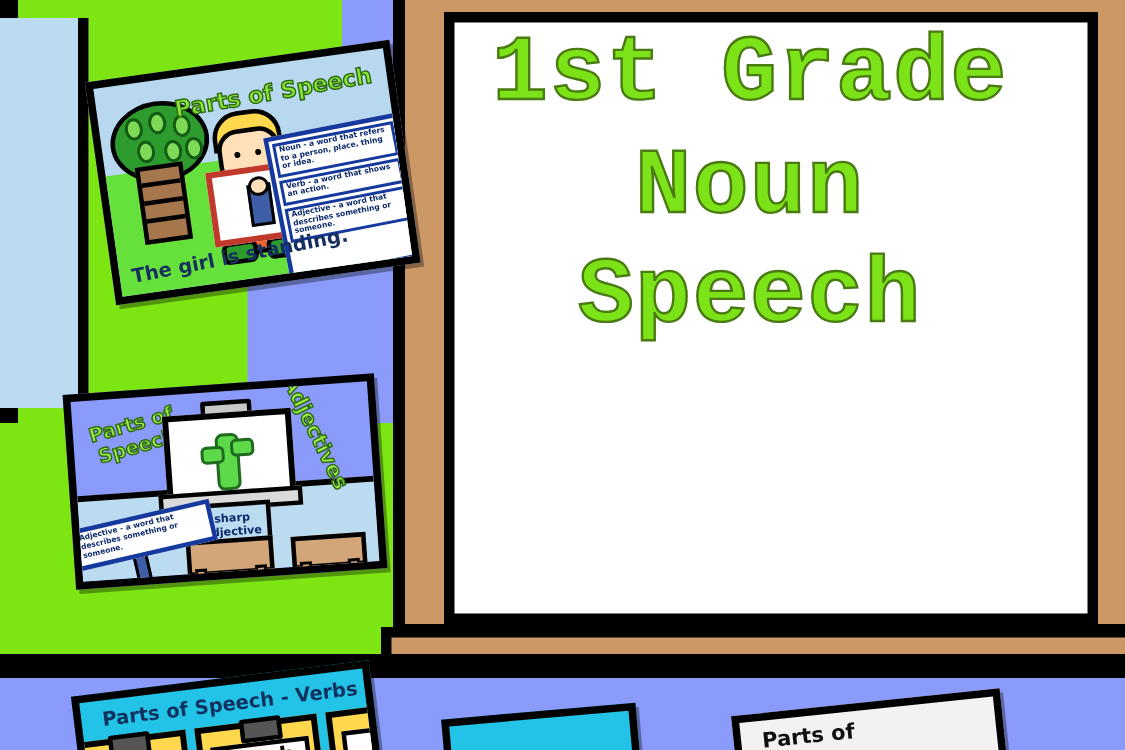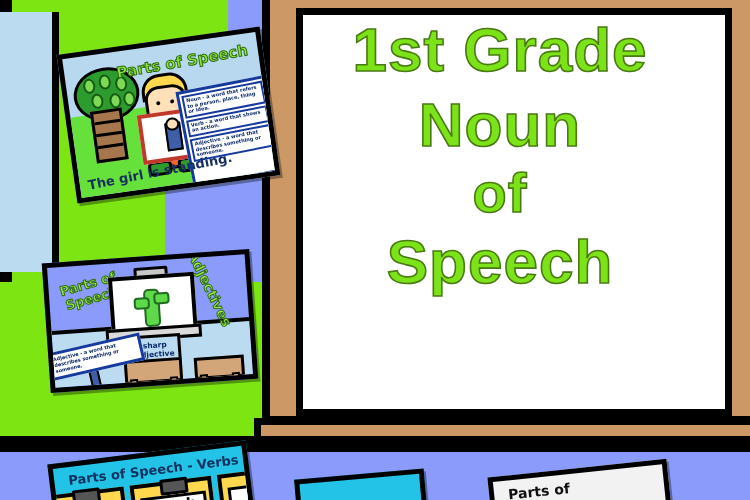--- a/index.html
+++ b/index.html
@@ -36,21 +36,21 @@
     background:#CC9966;border:7px solid #000;box-sizing:border-box;
   }
 
   
   .title-stack{
     position:absolute;left:290px;top:14px;width:420px;height:390px;
     display:flex;flex-direction:column;align-items:center;justify-content:flex-start;
     gap:0px;pointer-events:none;
   }
   .tline{
-    font-family:Liberation Sans, sans-serif;
+    font-family:Liberation Mono, monospace;
     font-weight:bold;
     color:#7CE319;
     -webkit-text-stroke:1.6px #4a7a12;
     letter-spacing:1px;
     line-height:0.98;
     text-align:left;
     white-space:nowrap;
   }
   .t1{font-size:62px;margin-top:6px;}
   .t2{font-size:62px;margin-top:14px;}
@@ -192,21 +192,20 @@
   <div class="slab bg-lav-mid"></div>
   <div class="slab bg-green-bottom"></div>
 
   <div class="board-frame">
     <div class="board-white"></div>
   </div>
 
   <div class="title-stack">
     <div class="tline t1">1st Grade</div>
     <div class="tline t2">Noun</div>
-    <div class="tline t3">of</div>
     <div class="tline t4">Speech</div>
   </div>
 
   <div class="board-ledge"></div>
   <div class="slab bg-black-strip"></div>
   <div class="slab bg-lav-bottom"></div>
 
   <div class="card card1">
     <div class="c1-green"></div>
 

